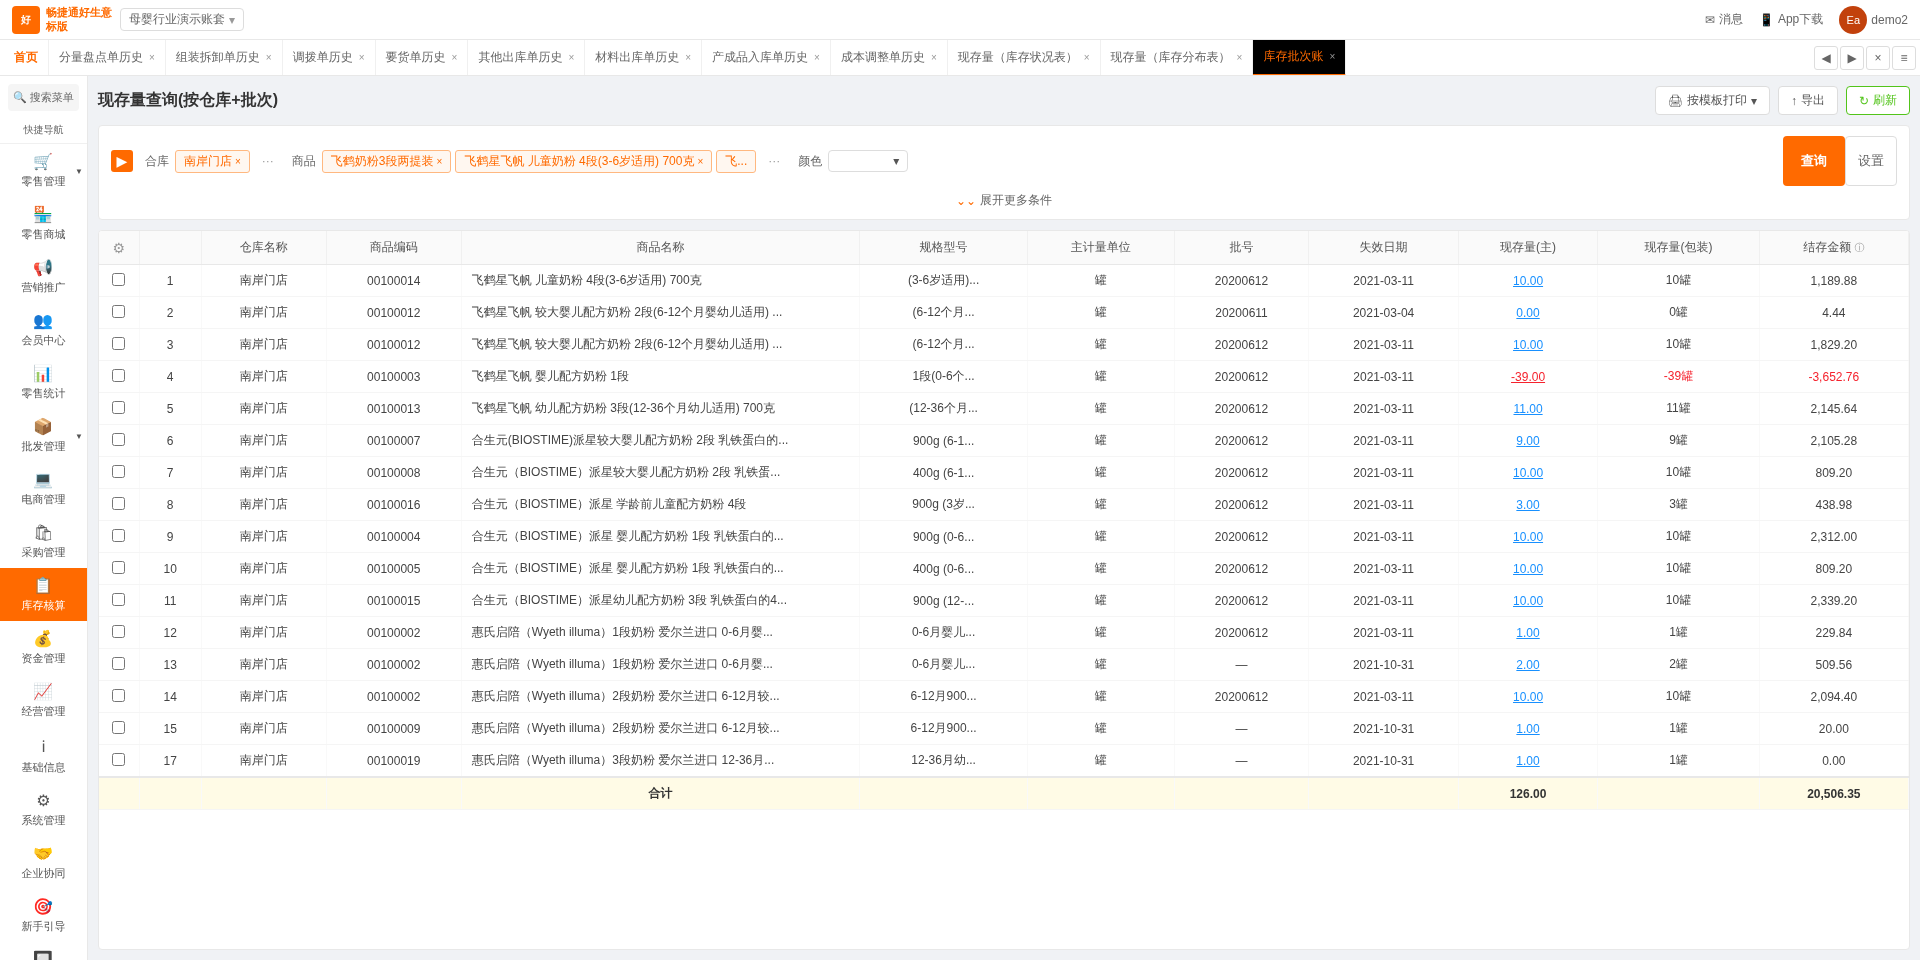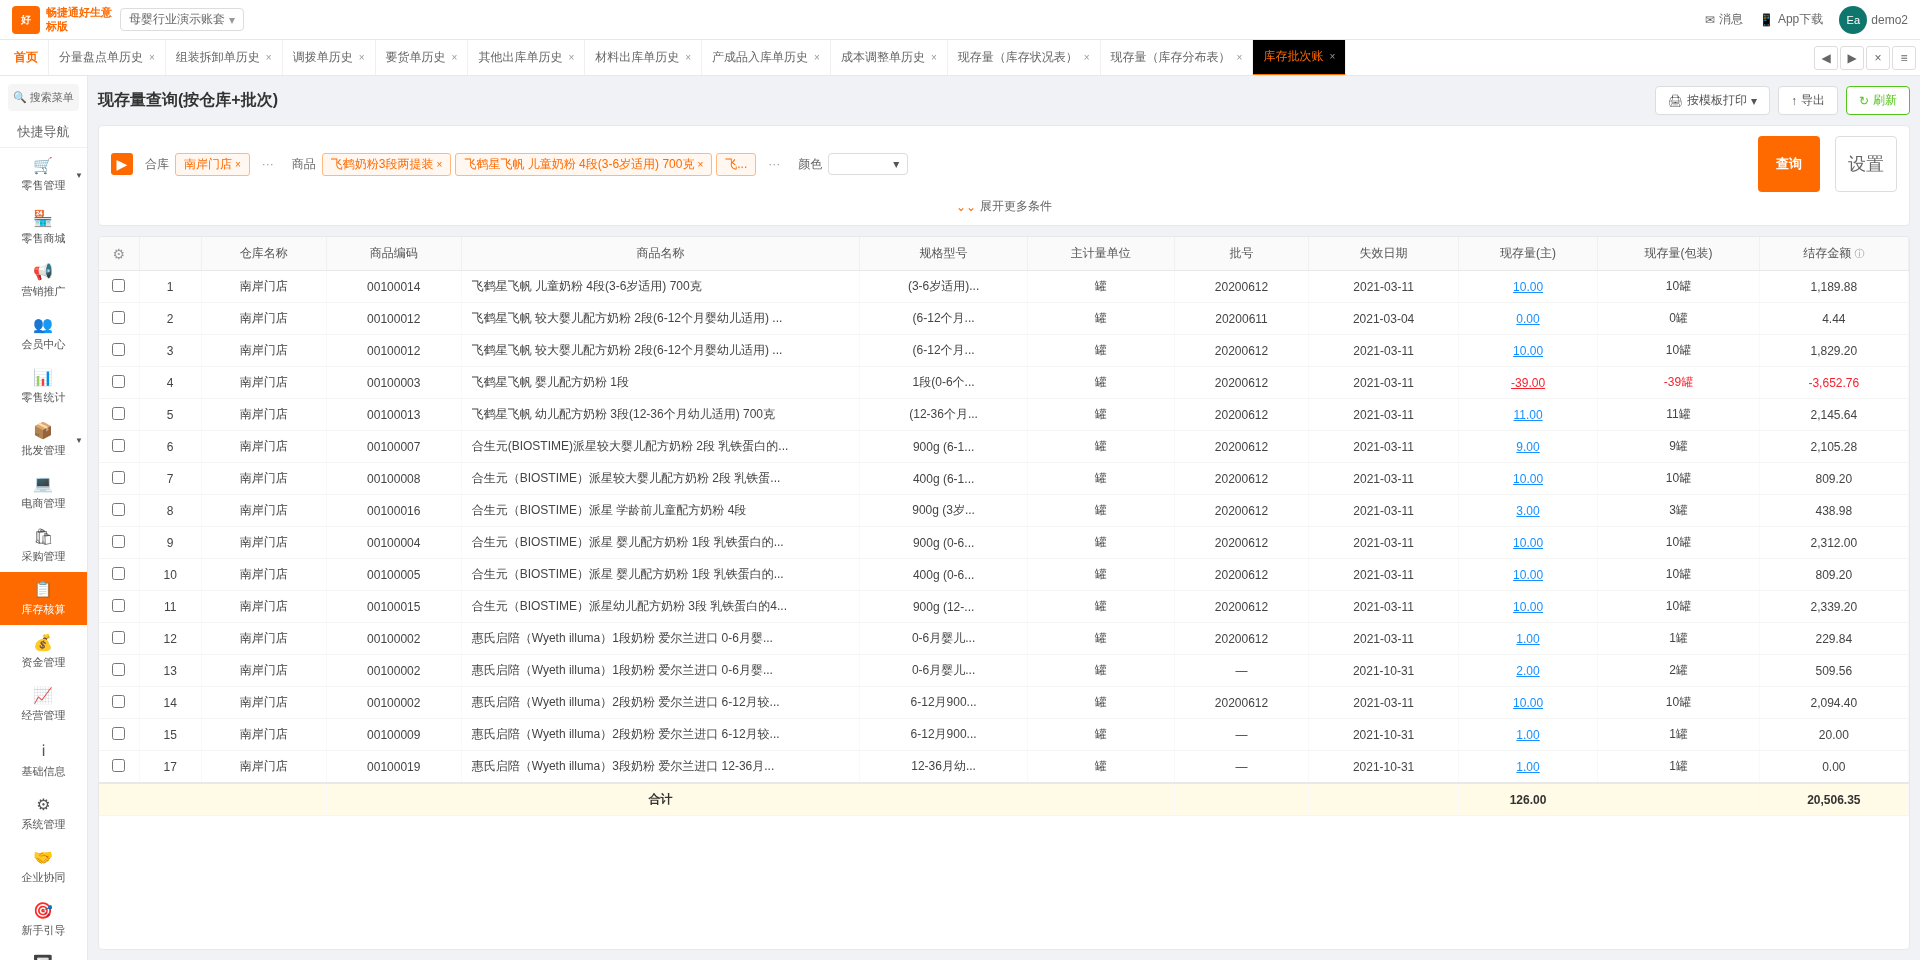--- a/index.html
+++ b/index.html
@@ -8,39 +8,39 @@
     
     .top-bar { background: #fff; height: 40px; display: flex; align-items: center; padding: 0 12px; border-bottom: 1px solid #e8e8e8; justify-content: space-between; }
     .top-bar-left { display: flex; align-items: center; gap: 8px; }
     .logo-area { display: flex; align-items: center; gap: 6px; }
     .logo-icon { width: 28px; height: 28px; background: #ff6a00; border-radius: 4px; display: flex; align-items: center; justify-content: center; color: white; font-size: 10px; font-weight: bold; }
     .logo-text { color: #ff6a00; font-size: 11px; font-weight: bold; line-height: 1.2; }
     .breadcrumb-select { display: flex; align-items: center; gap: 4px; border: 1px solid #ddd; border-radius: 4px; padding: 2px 8px; font-size: 12px; color: #666; cursor: pointer; }
     .breadcrumb-select .arrow { color: #999; }
     .top-bar-right { display: flex; align-items: center; gap: 16px; }
     .top-right-item { display: flex; align-items: center; gap: 4px; color: #666; cursor: pointer; font-size: 12px; }
-    .avatar { width: 28px; height: 28px; background: #0f766e; border-radius: 50%; display: flex; align-items: center; justify-content: center; color: white; font-size: 11px; }
+    .avatar { width: 28px; height: 28px; background: #c2410c; border-radius: 50%; display: flex; align-items: center; justify-content: center; color: white; font-size: 11px; }
 
     
     .tab-bar { background: #fff; height: 36px; display: flex; align-items: center; padding: 0 4px; border-bottom: 1px solid #e8e8e8; overflow: hidden; }
     .tab-item { display: flex; align-items: center; padding: 0 10px; height: 36px; font-size: 12px; color: #666; cursor: pointer; white-space: nowrap; border-right: 1px solid #f0f0f0; gap: 4px; flex-shrink: 0; }
     .tab-item.active { color: #ff6a00; border-bottom: 2px solid #ff6a00; background: #000000; }
     .tab-item .close-btn { color: #999; font-size: 10px; margin-left: 2px; }
     .tab-item.home { color: #ff6a00; font-weight: bold; }
     .tab-nav-btns { display: flex; align-items: center; gap: 2px; margin-left: auto; }
     .tab-nav-btn { width: 24px; height: 24px; display: flex; align-items: center; justify-content: center; border: 1px solid #ddd; border-radius: 3px; cursor: pointer; color: #666; font-size: 12px; }
 
     
     .main-layout { display: flex; flex: 1; overflow: hidden; }
 
     
     .sidebar { width: 88px; background: #fff; border-right: 1px solid #e8e8e8; display: flex; flex-direction: column; overflow-y: auto; }
     .sidebar-search { padding: 8px; }
     .sidebar-search-btn { width: 100%; background: #f5f5f5; border: none; border-radius: 4px; padding: 6px 4px; color: #666; cursor: pointer; font-size: 11px; display: flex; align-items: center; justify-content: center; gap: 3px; }
-    .sidebar-nav { padding: 4px 0; font-size: 13px; color: #666; text-align: center; padding-bottom: 6px; border-bottom: 1px solid #f0f0f0; }
+    .sidebar-nav { padding: 4px 0; font-size: 10px; color: #666; text-align: center; padding-bottom: 6px; border-bottom: 1px solid #f0f0f0; }
     .sidebar-item { padding: 8px 4px; text-align: center; cursor: pointer; color: #555; font-size: 11px; display: flex; flex-direction: column; align-items: center; gap: 3px; }
     .sidebar-item.active { background: #ff6a00; color: white; border-radius: 0; }
     .sidebar-item .icon { font-size: 16px; }
     .sidebar-item.has-arrow { position: relative; }
     .sidebar-item.has-arrow::after { content: '▼'; font-size: 8px; position: absolute; right: 4px; top: 50%; transform: translateY(-50%); }
 
     
     .content-area { flex: 1; display: flex; flex-direction: column; overflow: hidden; padding: 10px; }
 
     
@@ -56,21 +56,21 @@
     .filter-item { display: flex; align-items: center; gap: 6px; font-size: 12px; }
     .filter-label { color: #666; white-space: nowrap; }
     .filter-tags { display: flex; align-items: center; gap: 4px; flex-wrap: wrap; }
     .filter-tag { background: #fff7f0; border: 1px solid #ffb880; border-radius: 3px; padding: 2px 8px; color: #ff6a00; font-size: 12px; display: flex; align-items: center; gap: 3px; cursor: pointer; }
     .filter-tag .x { color: #ff6a00; font-size: 10px; cursor: pointer; }
     .filter-dots { color: #999; cursor: pointer; padding: 2px 6px; }
     .filter-expand { display: flex; align-items: center; justify-content: center; color: #666; font-size: 12px; cursor: pointer; margin-top: 6px; gap: 4px; }
     .expand-icon { color: #ff6a00; }
     .color-select { border: 1px solid #ddd; border-radius: 4px; padding: 3px 8px; font-size: 12px; color: #555; display: flex; align-items: center; gap: 4px; cursor: pointer; background: #fff; min-width: 80px; }
     .query-btn { background: #ff6a00; color: white; border: none; border-radius: 4px; padding: 5px 18px; font-size: 13px; cursor: pointer; font-weight: bold; }
-    .settings-btn { background: #fff; color: #666; border: 1px solid #ddd; border-radius: 4px; padding: 15px 12px; font-size: 18px; cursor: pointer; }
+    .settings-btn { background: #fff; color: #666; border: 1px solid #ddd; border-radius: 4px; padding: 15px 12px; font-size: 13px; cursor: pointer; }
 
     
     .table-container { background: #fff; border-radius: 4px; border: 1px solid #e8e8e8; flex: 1; overflow: auto; }
     table { width: 100%; border-collapse: collapse; font-size: 12px; }
     thead th { background: #fafafa; padding: 8px 10px; text-align: center; color: #555; border-bottom: 1px solid #e8e8e8; border-right: 1px solid #f0f0f0; white-space: nowrap; font-weight: normal; position: sticky; top: 0; z-index: 1; }
     thead th:first-child { width: 40px; }
     tbody td { padding: 7px 10px; text-align: center; border-bottom: 1px solid #f5f5f5; border-right: 1px solid #f9f9f9; color: #444; white-space: nowrap; }
     tbody td.name-col { text-align: left; max-width: 220px; overflow: hidden; text-overflow: ellipsis; }
     tbody td.num-link { color: #1890ff; text-decoration: underline; cursor: pointer; }
     tbody td.red { color: #f5222d; }
@@ -265,21 +265,21 @@
           <span class="filter-dots">···</span>
         </div>
 
         <div class="filter-item">
           <span class="filter-label">颜色</span>
           <div class="color-select">
             <span style="margin-left:auto;">▾</span>
           </div>
         </div>
 
-        <div style="margin-left:auto;display:flex;gap:15px;">
+        <div style="margin-left:auto;display:flex;gap:0;">
           <button class="query-btn">查询</button>
           <button class="settings-btn">设置</button>
         </div>
       </div>
 
       <div class="filter-expand">
         <span class="expand-icon">⌄⌄</span>
         <span>展开更多条件</span>
       </div>
     </div>

